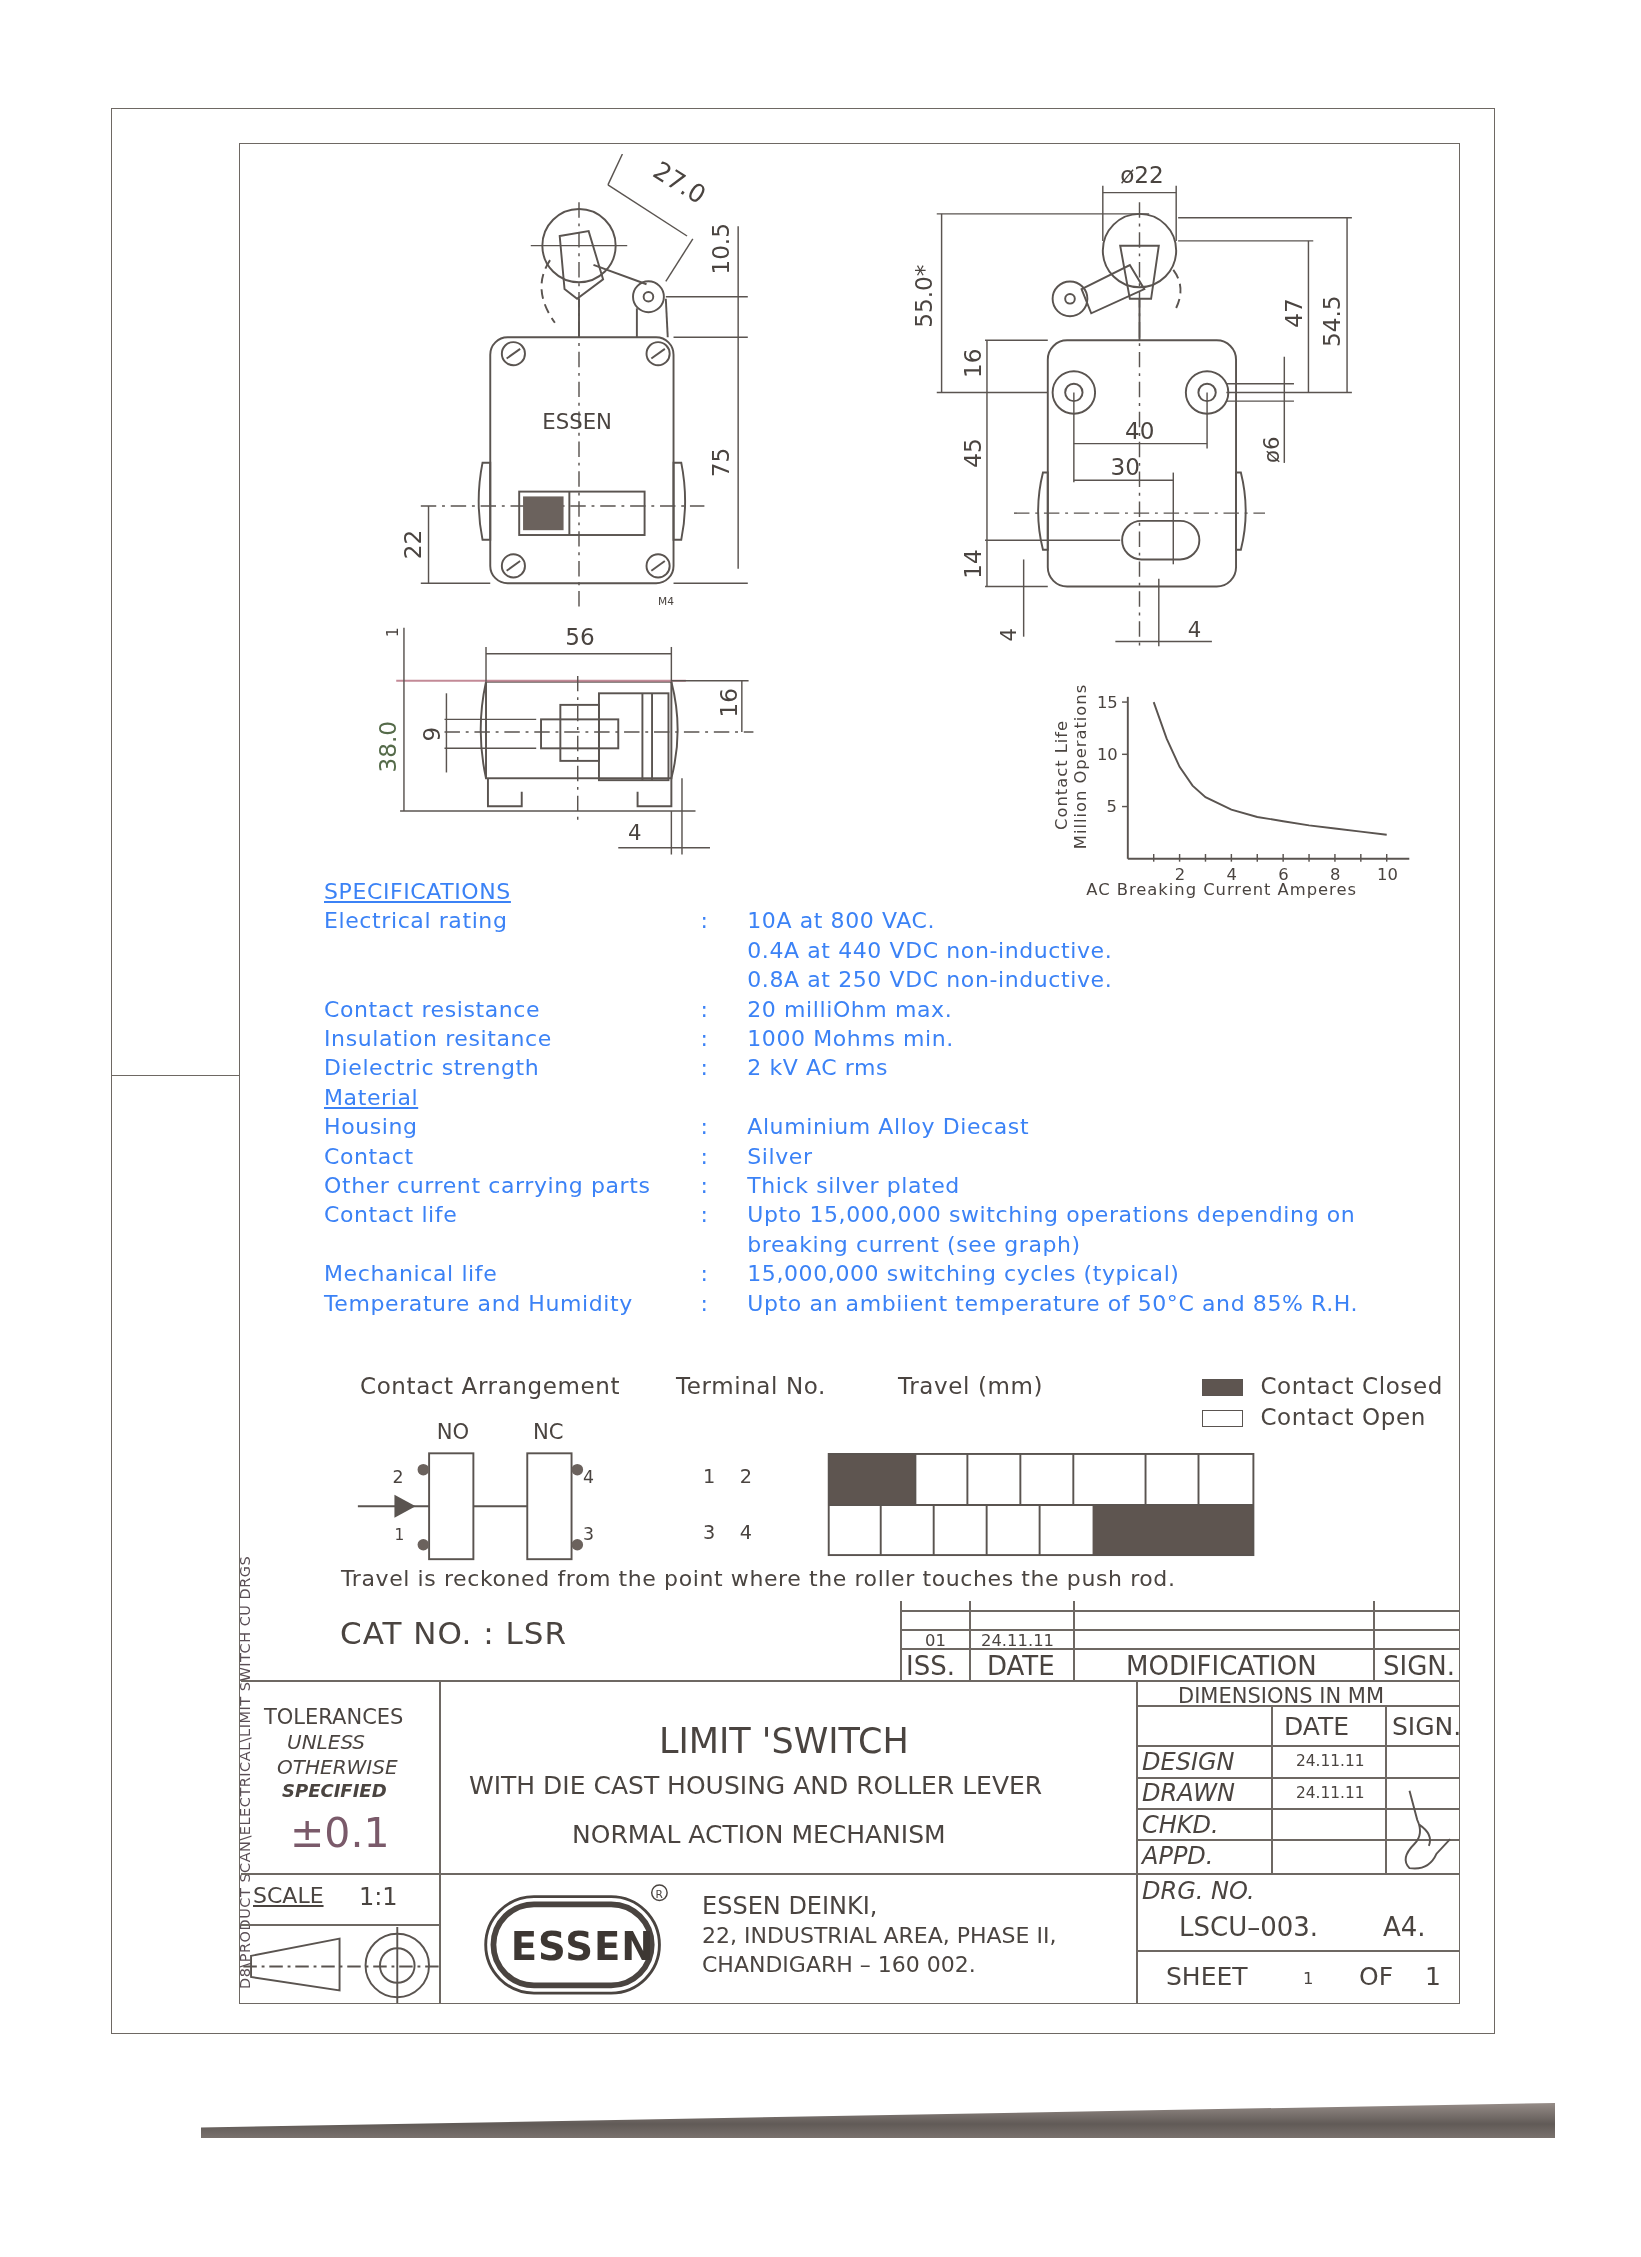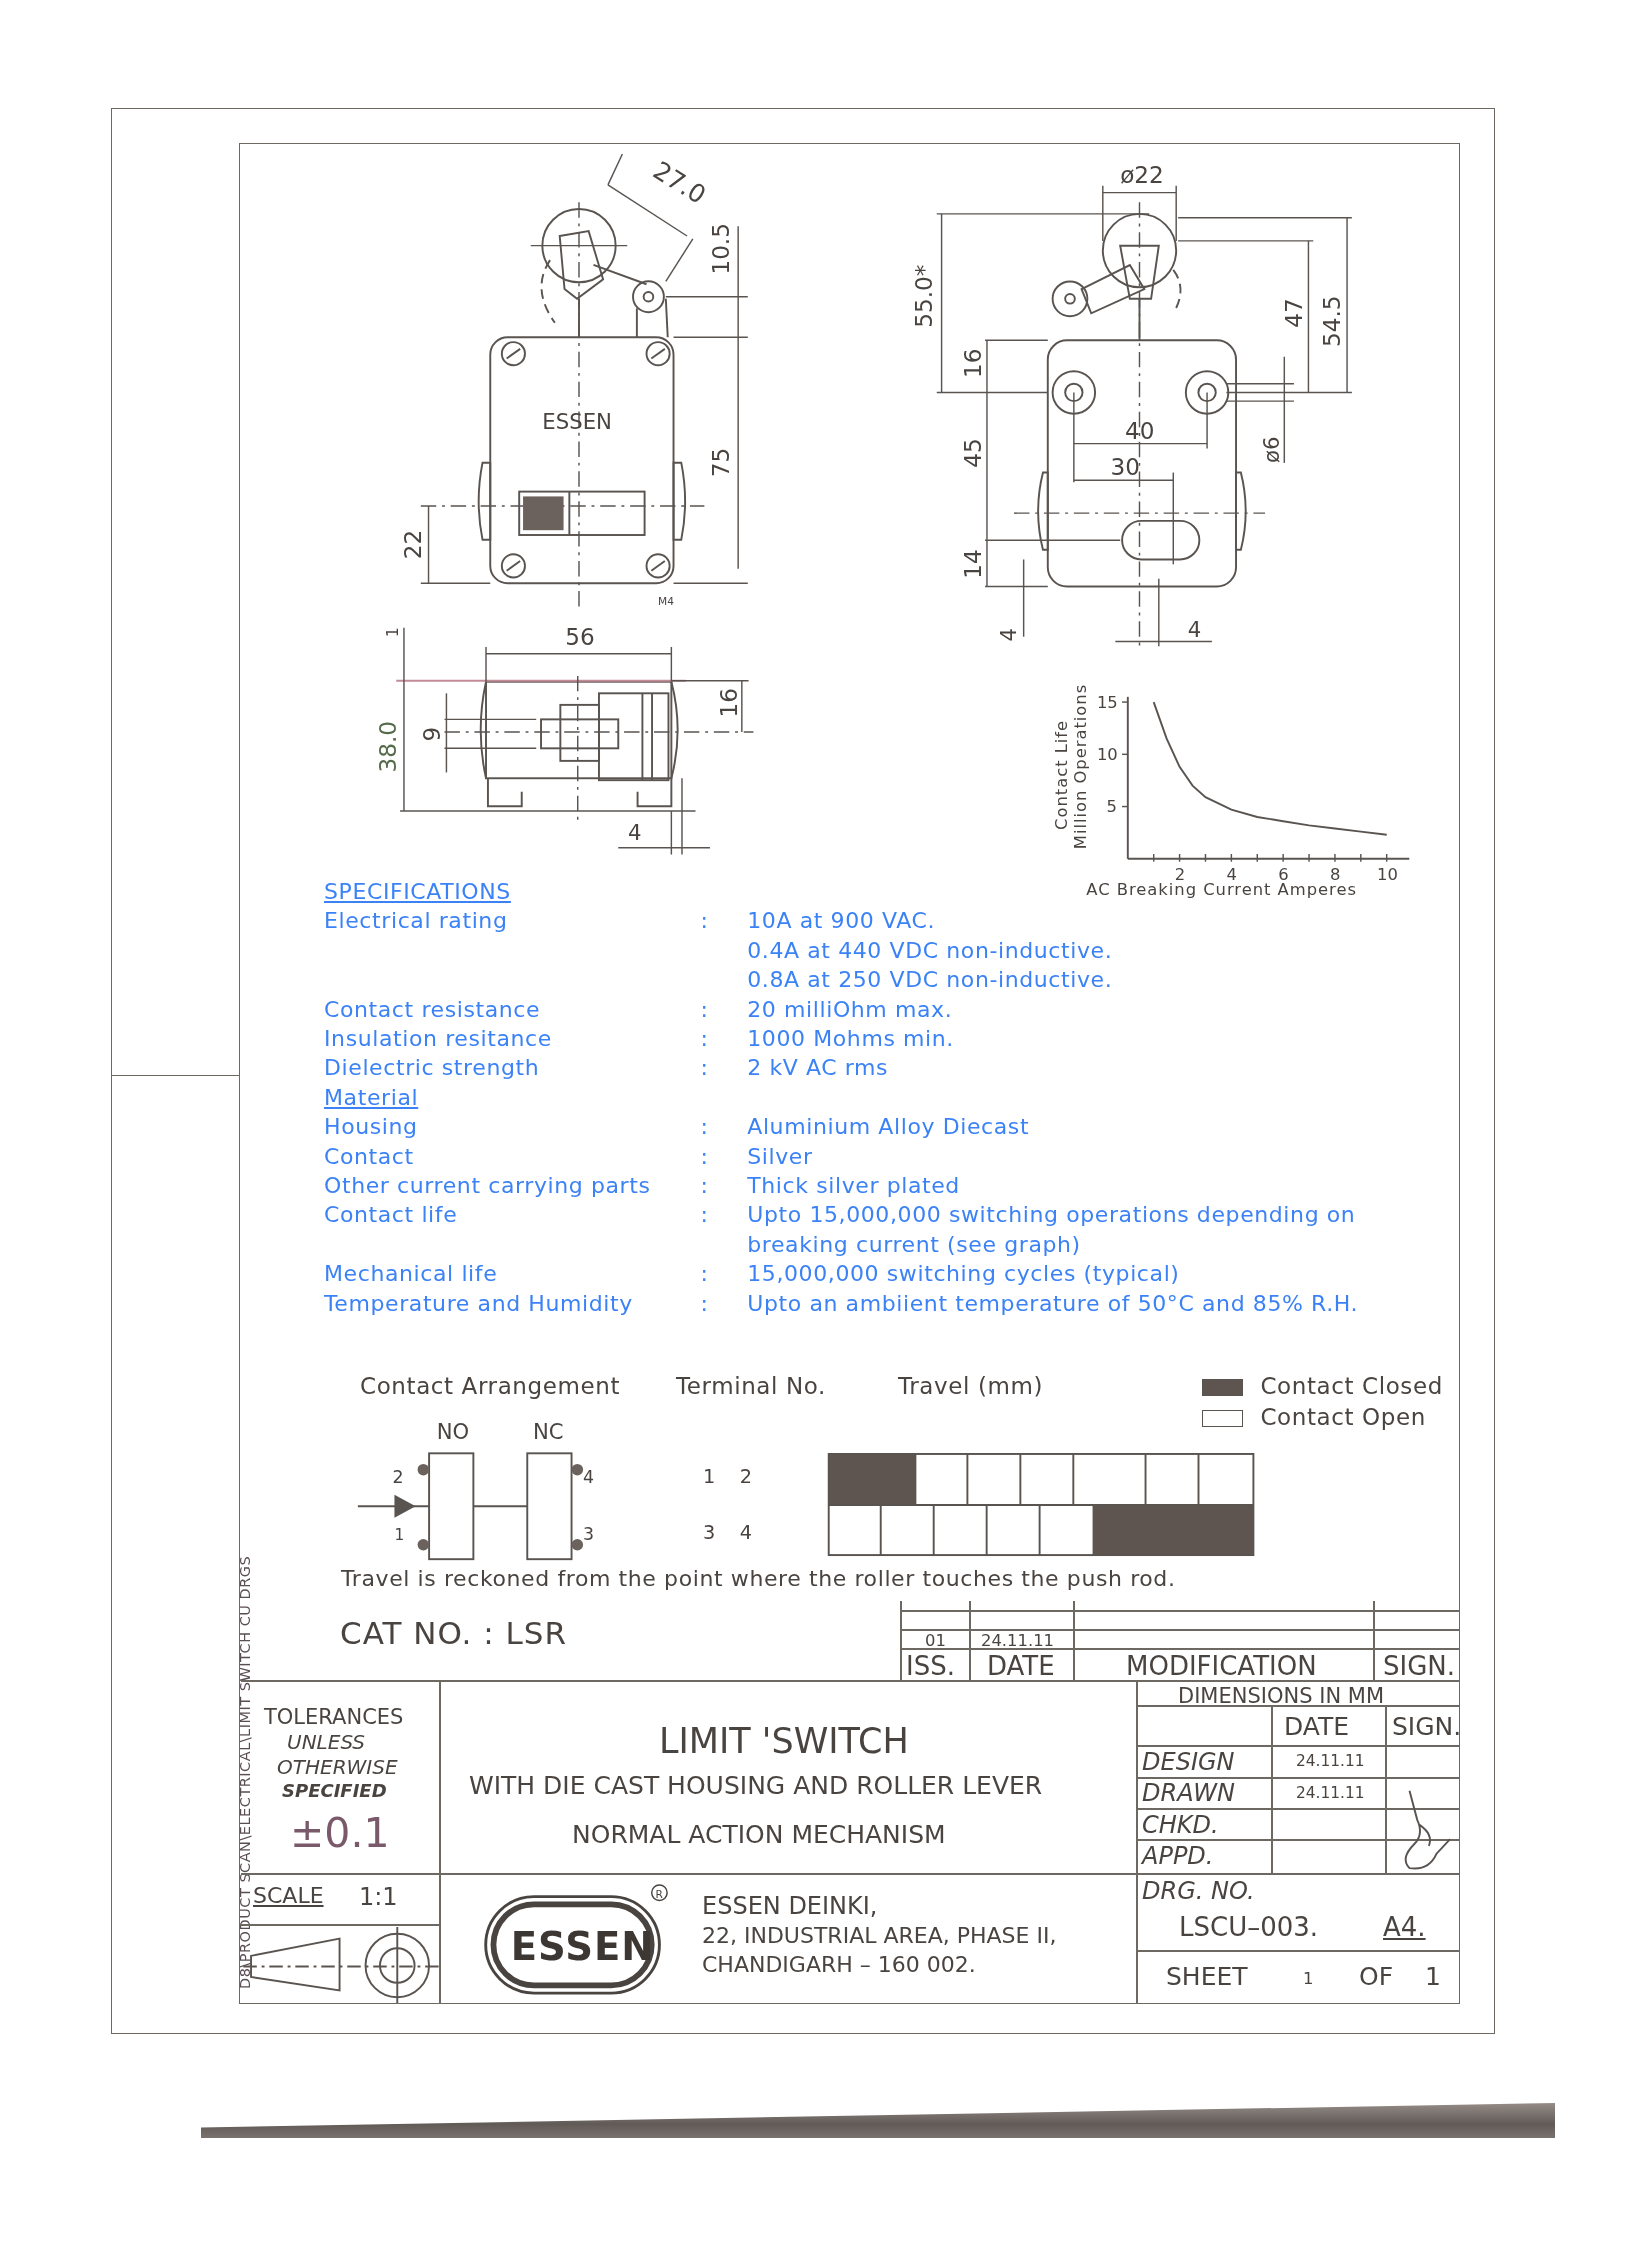--- a/index.html
+++ b/index.html
@@ -214,21 +214,21 @@
   <text transform="translate(85,190) rotate(-90)" font-size="17" letter-spacing="1" id="ylab2">Million Operations</text>
   <text x="85" y="238" font-size="17" letter-spacing="1">AC Breaking Current Amperes</text>
 </svg>
 
 <div class="spec" style="left:324px;top:877px;width:1139px;">
   <div class="hdr">SPECIFICATIONS</div>
   <div id="spec-rows">
       <div class="row">
         <span class="lbl">Electrical rating</span>
         <span class="col">:</span>
-        <span class="val">10A at 900 VAC.</span>
+        <span class="val">10A at 800 VAC.</span>
       </div>
       <div class="row">
         <span class="lbl"></span>
         <span class="col"></span>
         <span class="val">0.4A at 440 VDC non-inductive.</span>
       </div>
       <div class="row">
         <span class="lbl"></span>
         <span class="col"></span>
         <span class="val">0.8A at 250 VDC non-inductive.</span>
@@ -410,20 +410,20 @@
   <circle cx="188" cy="10" r="8" fill="none" stroke="#4a4440" stroke-width="1.5"></circle>
   <text x="184" y="15" font-size="11">R</text>
 </svg>
 
 <div class="tb-text" style="left:702px;top:1892px;font-size:24px;">ESSEN DEINKI,</div>
 <div class="tb-text" style="left:702px;top:1923px;font-size:22px;">22, INDUSTRIAL AREA, PHASE II,</div>
 <div class="tb-text" style="left:702px;top:1952px;font-size:22px;">CHANDIGARH – 160 002.</div>
 
 <div class="tb-text italic" style="left:1142px;top:1877px;font-size:24px;">DRG. NO.</div>
 <div class="tb-text" style="left:1179px;top:1912px;font-size:26px;">LSCU–003.</div>
-<div class="tb-text" style="left:1383px;top:1912px;font-size:26px;text-decoration:underline;">A4.</div>
+<div class="tb-text" style="left:1383px;top:1912px;font-size:26px;">A4.</div>
 <div class="tb-text" style="left:1166px;top:1962px;font-size:25px;">SHEET</div>
 <div class="tb-text" style="left:1303px;top:1969px;font-size:16.4px;">1</div>
 <div class="tb-text" style="left:1359px;top:1962px;font-size:25px;">OF</div>
 <div class="tb-text" style="left:1425px;top:1962px;font-size:25px;">1</div>
 
 <div class="bottom-smear"></div>
 
 
 </body></html>

